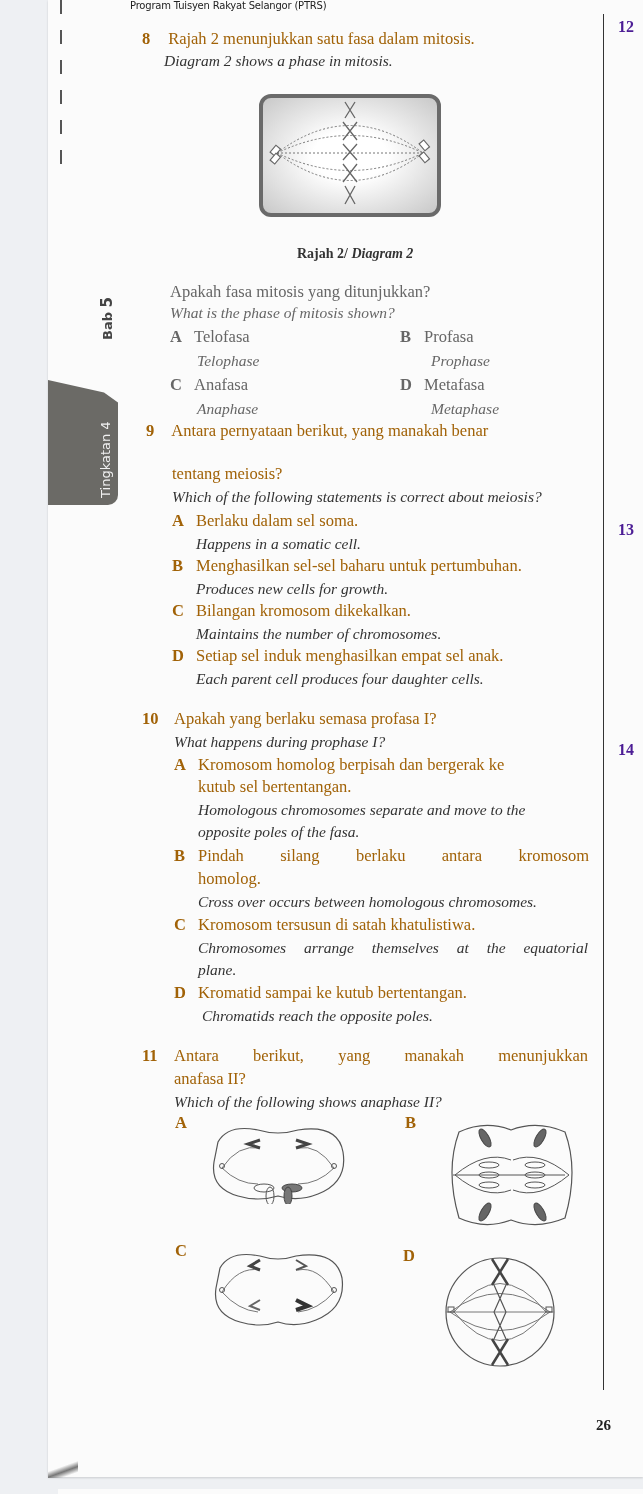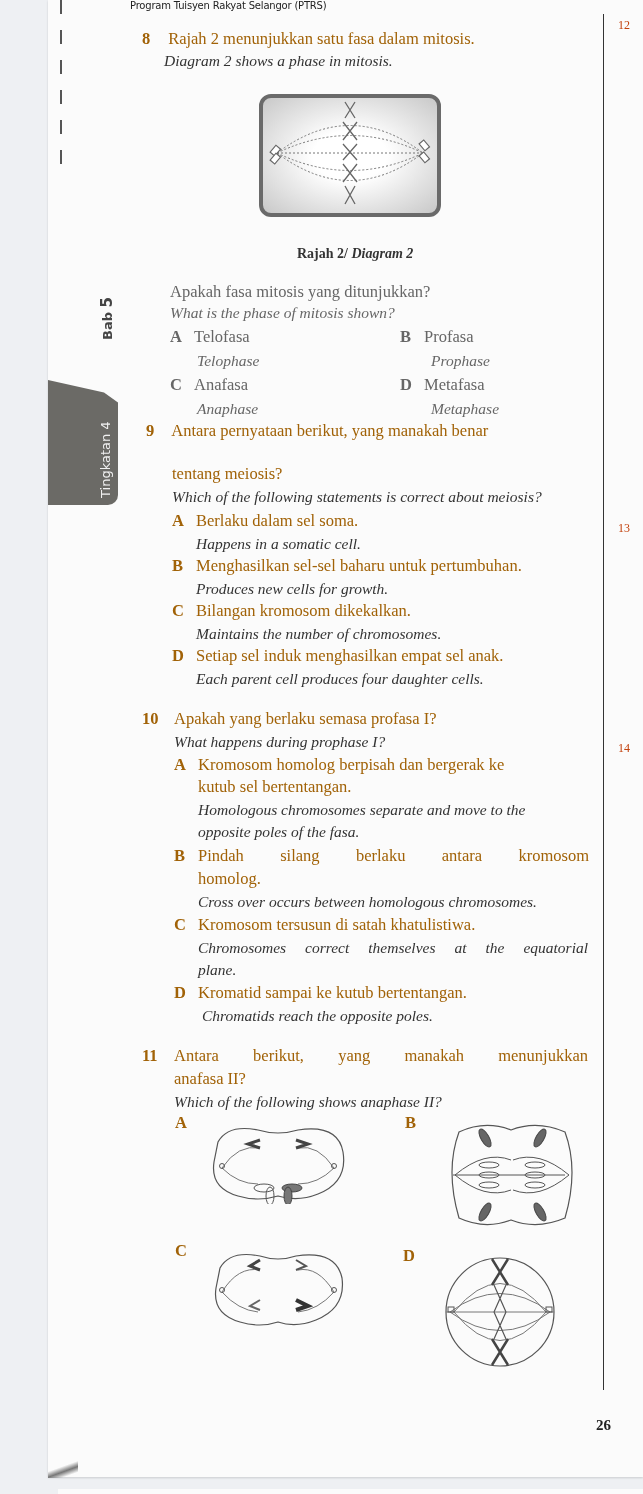--- a/index.html
+++ b/index.html
@@ -25,21 +25,21 @@
   .header {
     position: absolute; left: 130px; top: 0px;
     font-family: "DejaVu Sans", sans-serif; font-size: 10px; color: #222;
     letter-spacing: -0.2px;
   }
   .divider {
     position: absolute; left: 603px; top: 14px; width: 1px; height: 1376px;
     background: #333;
   }
   .margin-num {
-    position: absolute; left: 618px; font-weight: normal; font-size: 12px; color: #c2410c;
+    position: absolute; left: 618px; font-weight: bold; font-size: 16px; color: #4c1d95;
   }
   .side-tab {
     position: absolute; left: 48px; top: 380px; width: 70px; height: 125px;
     background: #6b6a66;
     border-radius: 0 10px 10px 0;
     clip-path: polygon(0 0, 80% 10%, 100% 18%, 100% 100%, 0 100%);
   }
   .side-text {
     position: absolute; transform: rotate(-90deg); transform-origin: left top;
     font-family: "DejaVu Sans", sans-serif; white-space: nowrap;
@@ -167,21 +167,21 @@
 <div class="q ms" style="left:198px; top:776px;">kutub sel bertentangan.</div>
 <div class="q en" style="left:198px; top:799px;">Homologous chromosomes separate and move to the</div>
 <div class="q en" style="left:198px; top:821px;">opposite poles of the fasa.</div>
 <div class="q ms" style="left:174px; top:845px; width:415px; display:flex;">
     <span class="lbl">B</span>
     <span style="flex:1; text-align:justify; text-align-last:justify;">Pindah silang berlaku antara kromosom</span>
   </div>
 <div class="q ms" style="left:198px; top:868px;">homolog.</div>
 <div class="q en" style="left:198px; top:891px;">Cross over occurs between homologous chromosomes.</div>
 <div class="q ms" style="left:174px; top:914px;"><span class="lbl">C</span><span>Kromosom tersusun di satah khatulistiwa.</span></div>
-<div class="q en" style="left:198px; top:937px; width:390px; text-align:justify; text-align-last:justify;">Chromosomes correct themselves at the equatorial</div>
+<div class="q en" style="left:198px; top:937px; width:390px; text-align:justify; text-align-last:justify;">Chromosomes arrange themselves at the equatorial</div>
 <div class="q en" style="left:198px; top:959px;">plane.</div>
 <div class="q ms" style="left:174px; top:982px;"><span class="lbl">D</span><span>Kromatid sampai ke kutub bertentangan.</span></div>
 <div class="q en" style="left:202px; top:1005px;">Chromatids reach the opposite poles.</div>
 
 <div class="q ms" style="left:142px; top:1045px; width:446px; display:flex;">
   <span class="qnum" style="width:32px">11</span>
     <span style="flex:1; text-align:justify; text-align-last:justify;">Antara berikut, yang manakah menunjukkan</span>
 </div>
 <div class="q ms" style="left:174px; top:1068px;">anafasa II?</div>
 <div class="q en" style="left:174px; top:1091px;">Which of the following shows anaphase II?</div>

